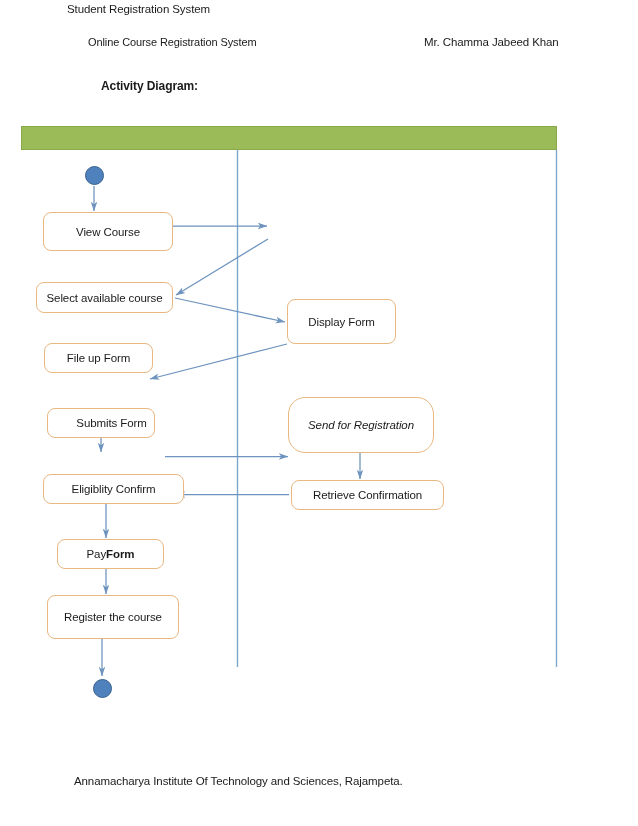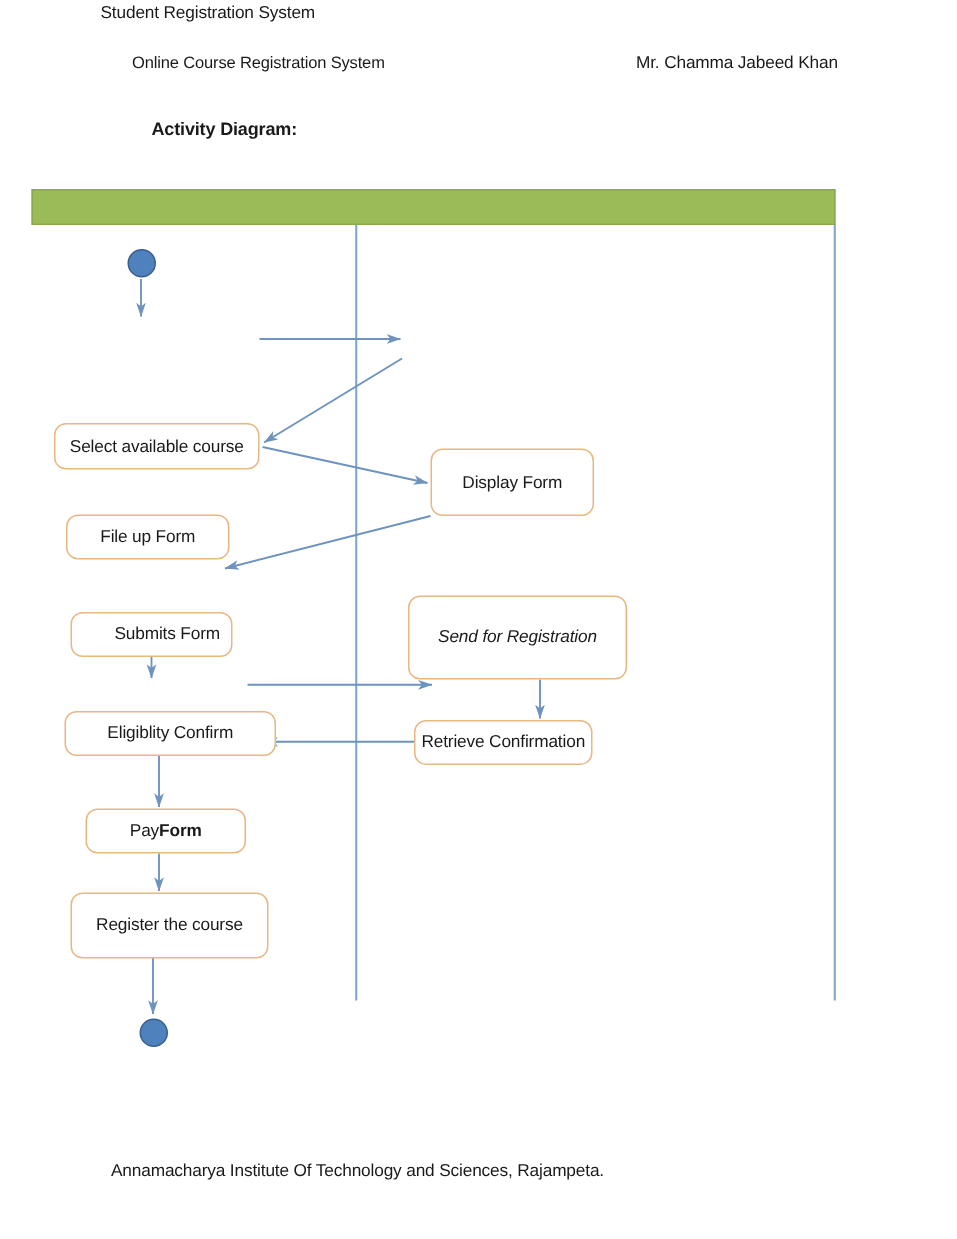--- a/index.html
+++ b/index.html
@@ -173,35 +173,36 @@
 
         <line x1="106" y1="569" x2="106" y2="594"></line>
 
         <line x1="102" y1="625" x2="102" y2="676"></line>
       </g>
     </svg>
 
     <div class="terminal" style="left:85px;  top:166px;"></div>
     <div class="terminal" style="left:93px;  top:679px;"></div>
 
+    <div class="node" style="left:43px;  top:212px; width:130px; height:39px;">View Course</div>
 
 
     <div class="node" style="left:36px;  top:282px; width:137px; height:31px;">Select available course</div>
 
     <div class="node" style="left:287px; top:299px; width:109px; height:45px;">Display Form</div>
 
     <div class="node" style="left:44px;  top:343px; width:109px; height:30px;">File up Form</div>
 
     <div class="node" style="left:47px;  top:408px; width:108px; height:30px;padding-left:27px;">Submits Form</div>
 
-    <div class="node italic" style="left:272px; top:397px; width:146px; height:56px;">Send for Registration</div>
+    <div class="node italic" style="left:288px; top:397px; width:146px; height:56px;border-radius:17px;">Send for Registration</div>
 
     <div class="node" style="left:43px;  top:474px; width:141px; height:30px;">Eligiblity Confirm</div>
 
-    <div class="node" style="left:276px; top:480px; width:119px; height:30px;">Retrieve Confirmation</div>
+    <div class="node" style="left:291px; top:480px; width:153px; height:30px;">Retrieve Confirmation</div>
 
     <div class="node" style="left:57px;  top:539px; width:107px; height:30px;">
       <span>Pay </span>
         <span class="bold-part">Form</span>
     </div>
 
     <div class="node" style="left:47px;  top:595px; width:132px; height:44px;">Register the course</div>
 
   </div>
 

